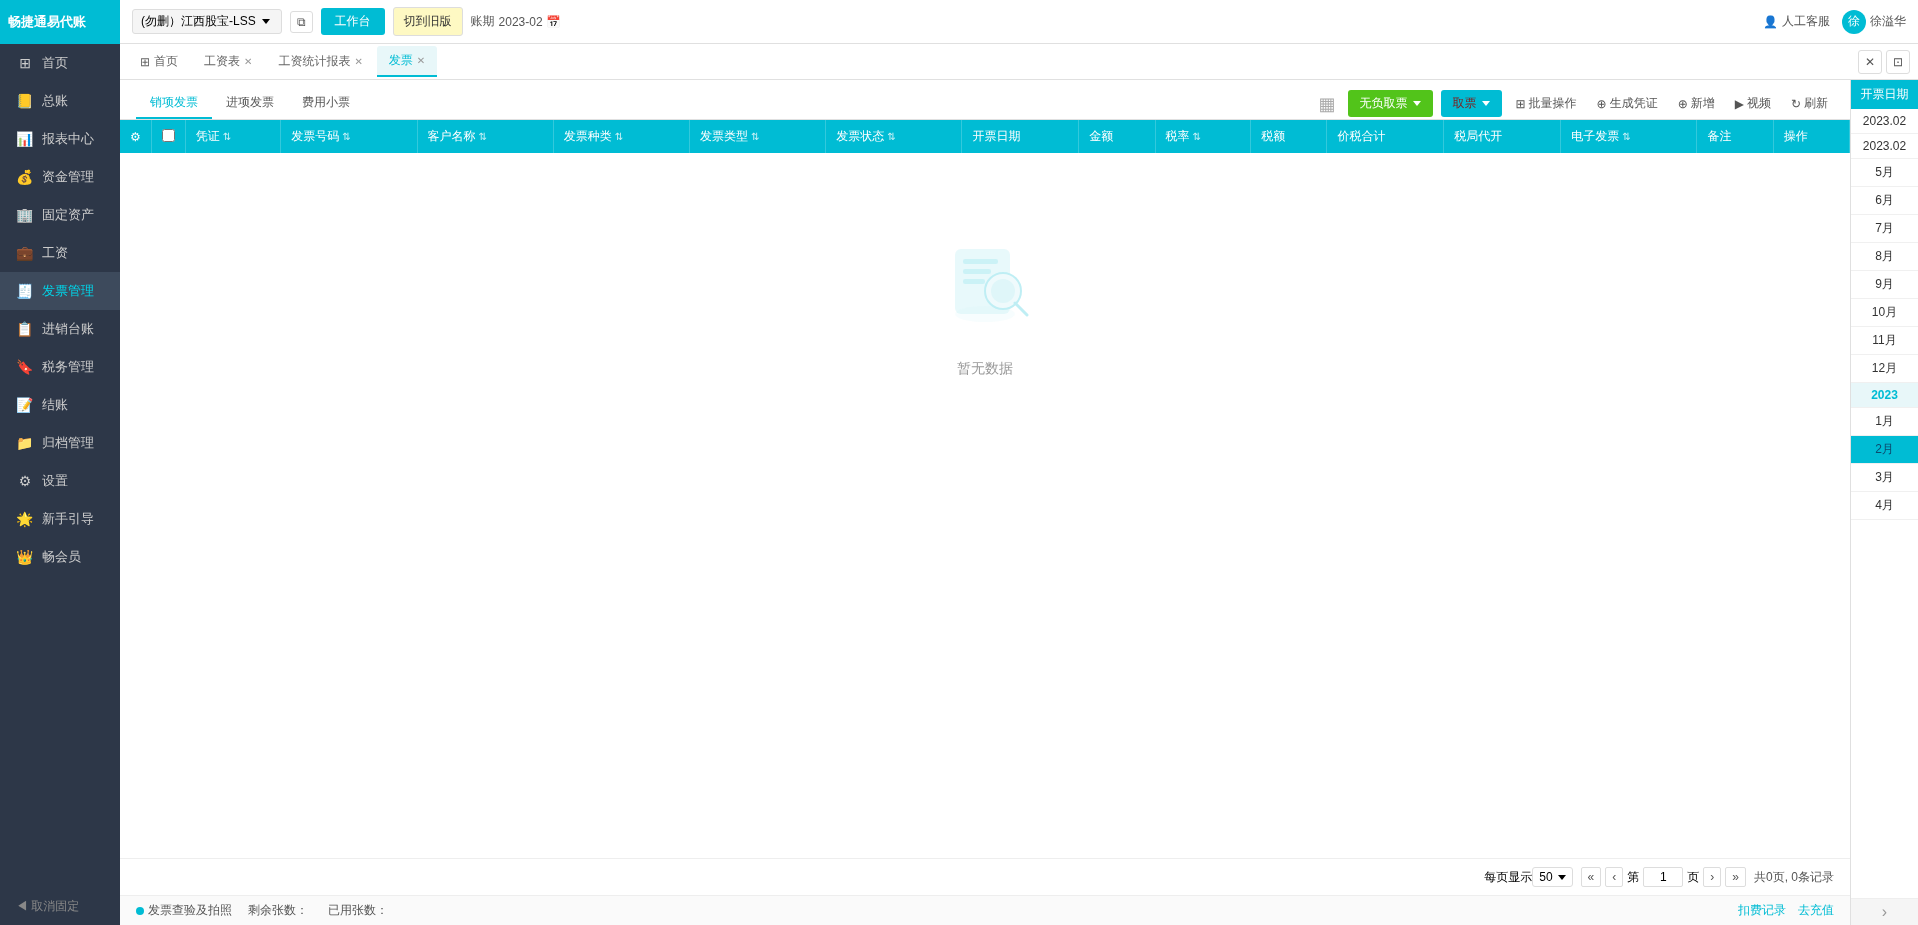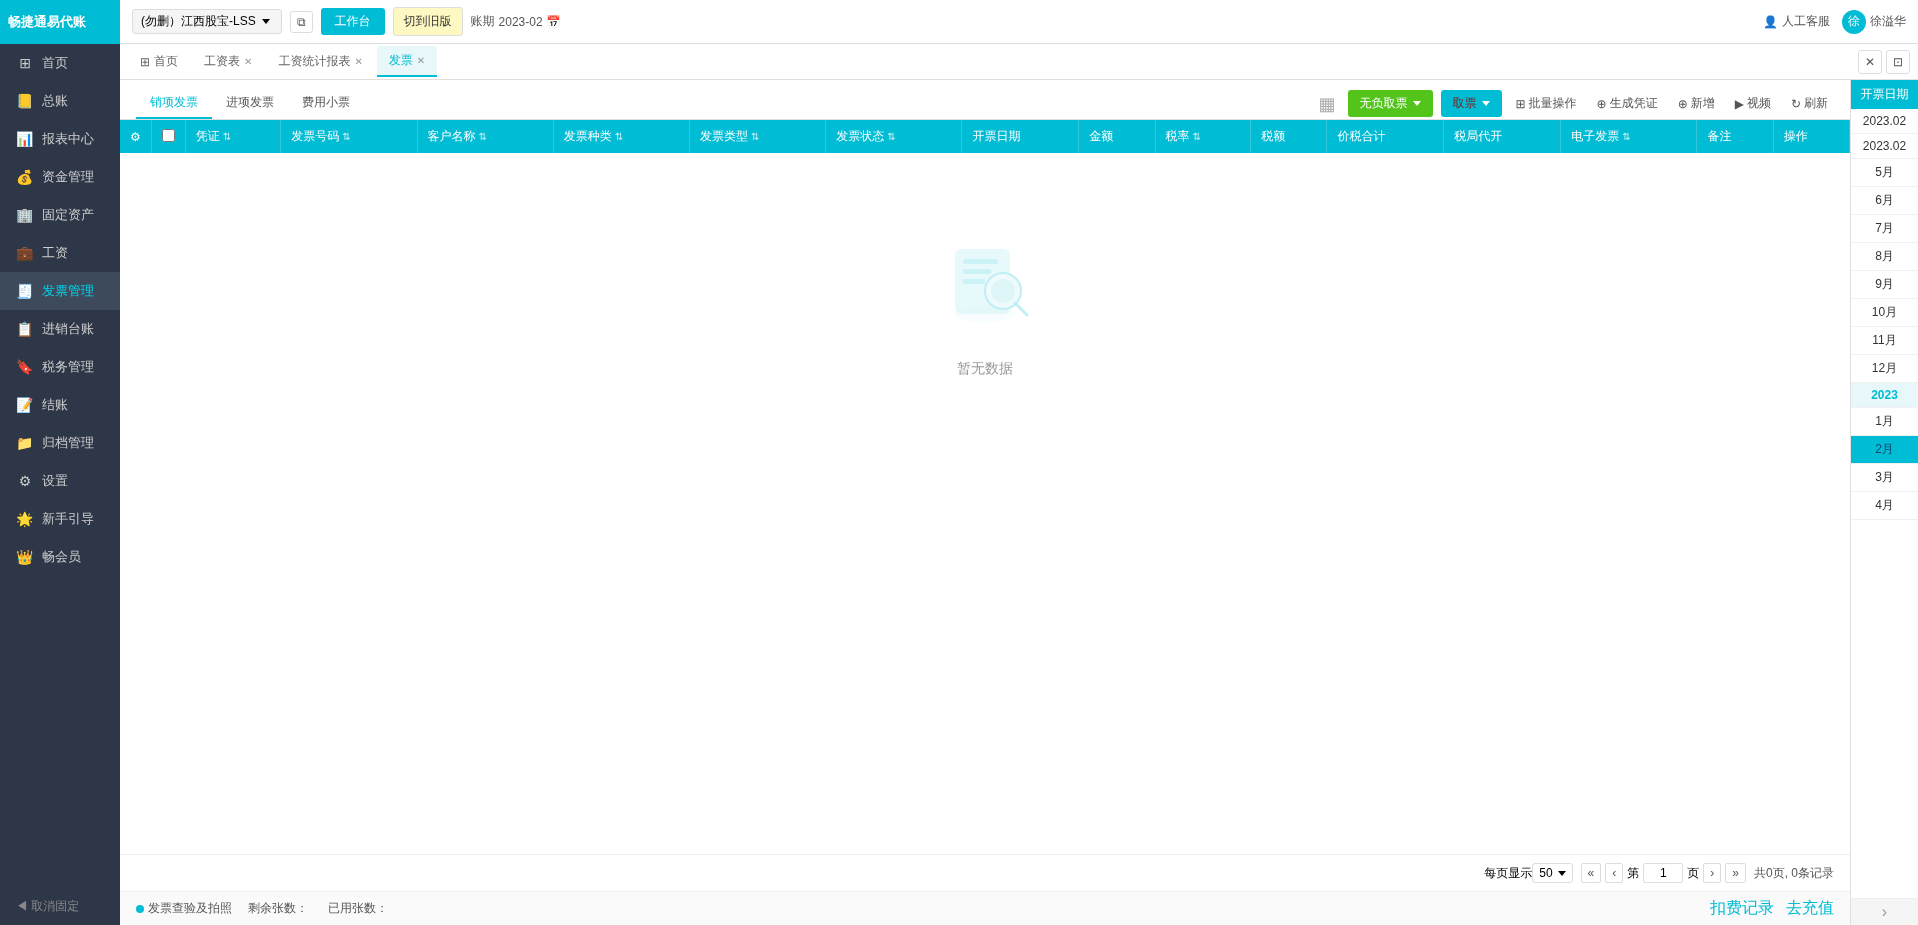--- a/index.html
+++ b/index.html
@@ -81,21 +81,21 @@
     .page-btn { border: 1px solid #ddd; background: #fff; padding: 2px 6px; cursor: pointer; border-radius: 2px; color: #555; }
     .page-btn:disabled { color: #ccc; cursor: default; }
     .page-input { border: 1px solid #ddd; width: 40px; text-align: center; padding: 2px 4px; border-radius: 2px; }
     .page-total { color: #555; }
 
     
     .footer-bar { display: flex; align-items: center; padding: 6px 16px; border-top: 1px solid #eee; background: #fafafa; gap: 16px; }
     .footer-item { display: flex; align-items: center; gap: 4px; font-size: 12px; color: #555; }
     .footer-dot { width: 8px; height: 8px; border-radius: 50%; background: #00bcd4; }
     .footer-right { margin-left: auto; display: flex; align-items: center; gap: 12px; }
-    .footer-link { color: #00bcd4; cursor: pointer; font-size: 16px; }
+    .footer-link { color: #00bcd4; cursor: pointer; font-size: 12px; }
 
     
     .period-panel { width: 68px; background: #fff; border-left: 1px solid #e0e0e0; display: flex; flex-direction: column; overflow: hidden; position: relative; }
     .period-panel-header { background: #00bcd4; color: white; text-align: center; padding: 6px 4px; font-size: 12px; cursor: pointer; }
     .period-list { flex: 1; overflow-y: auto; }
     .period-item { padding: 5px 8px; text-align: center; color: #333; font-size: 12px; cursor: pointer; border-bottom: 1px solid #f0f0f0; }
     .period-item.active { background: #00bcd4; color: #0c4a6e; }
     .period-item.year { background: #e8f7f9; color: #00bcd4; font-weight: bold; }
     .period-close { position: absolute; bottom: 0; left: 0; right: 0; display: flex; align-items: center; justify-content: center; padding: 4px; cursor: pointer; background: #f5f5f5; border-top: 1px solid #eee; }
     .collapse-btn { color: #999; font-size: 16px; }

